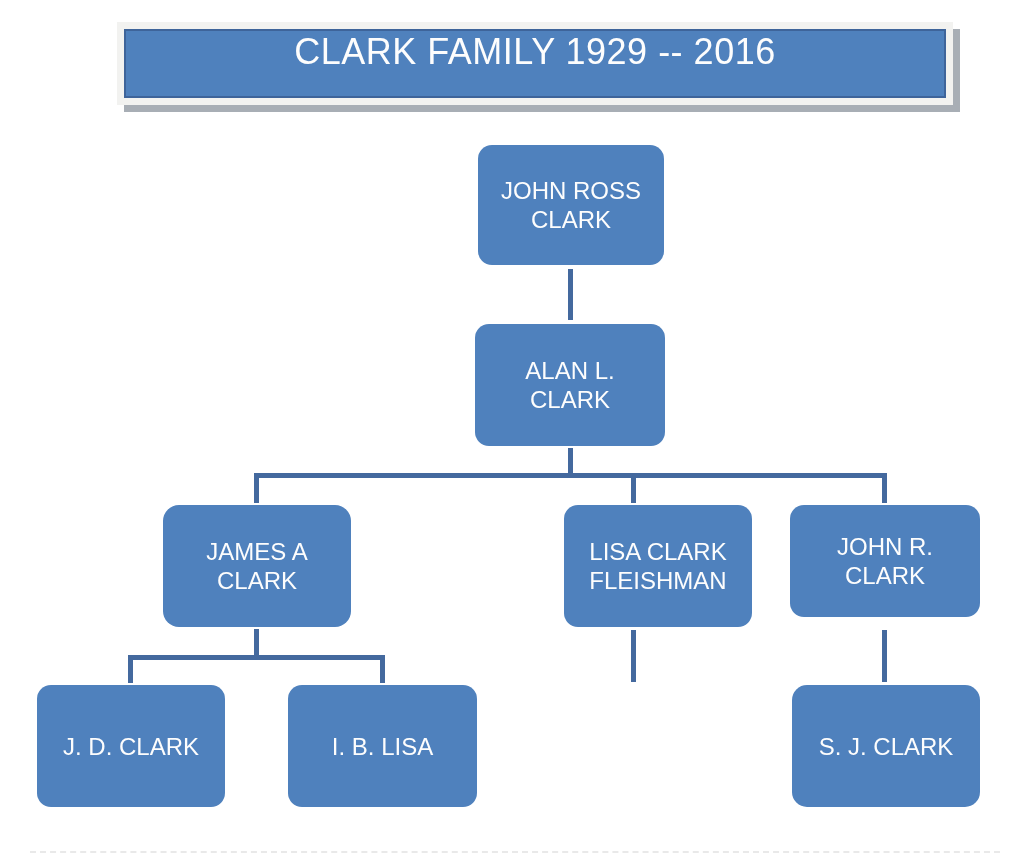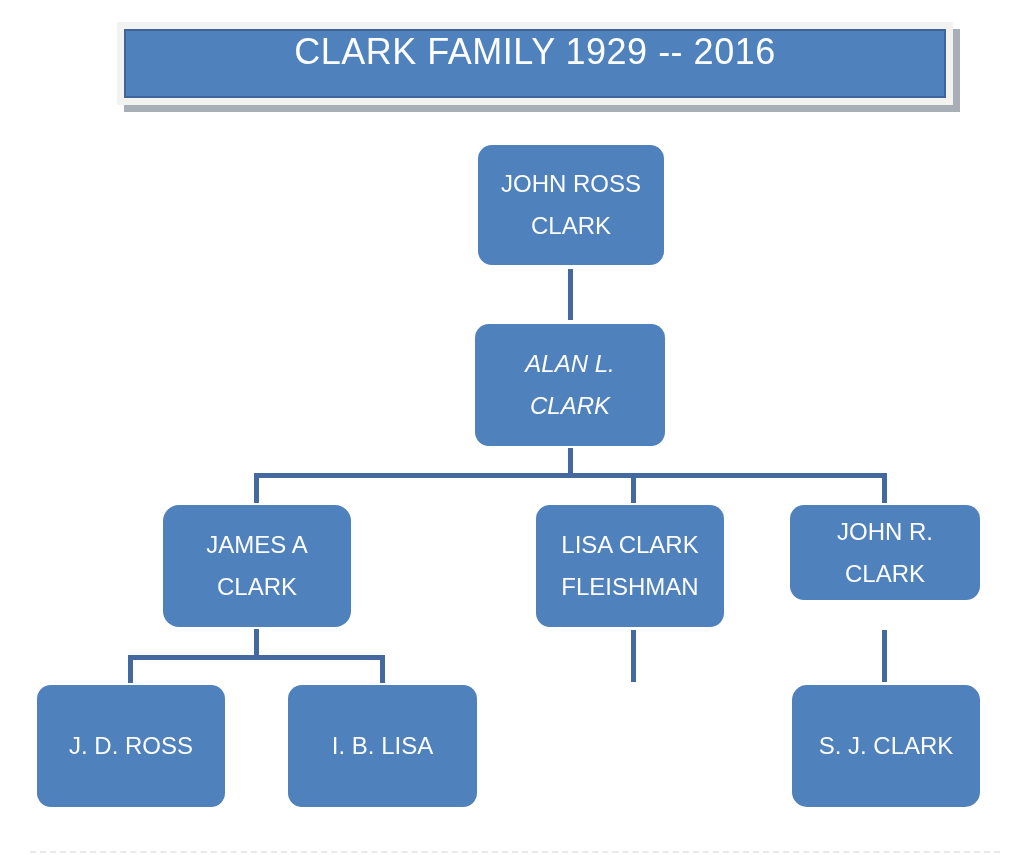--- a/index.html
+++ b/index.html
@@ -61,30 +61,30 @@
     background: var(--node-fill);
     border-radius: 14px;
     display: flex;
     align-items: center;
     justify-content: center;
     text-align: center;
   }
   .node-label {
     color: var(--node-text);
     font-size: 24px;
-    line-height: 42px;
+    line-height: 29px;
     padding: 0 9px;
   }
 
   
   .n-john-ross { left: 478px; top: 145px; width: 186px; height: 120px; }
-  .n-alan      { left: 475px; top: 324px; width: 190px; height: 122px; font-style: italic; }
+  .n-alan      { left: 475px; top: 324px; width: 190px; height: 122px; }
   .n-james     { left: 163px; top: 505px; width: 188px; height: 122px; border-radius: 16px; }
-  .n-lisa      { left: 536px; top: 505px; width: 188px; height: 122px; }
-  .n-john-r    { left: 790px; top: 505px; width: 190px; height: 95px; }
+  .n-lisa      { left: 564px; top: 505px; width: 188px; height: 122px; }
+  .n-john-r    { left: 790px; top: 505px; width: 190px; height: 112px; }
   .n-jd        { left:  37px; top: 685px; width: 188px; height: 122px; }
   .n-ib        { left: 288px; top: 685px; width: 189px; height: 122px; }
   .n-dc        { left: 538px; top: 685px; width: 190px; height: 122px; }
   .n-sj        { left: 792px; top: 685px; width: 188px; height: 122px; border-radius: 15px; }
 
   
   .conn {
     position: absolute;
     background: var(--connector);
   }
@@ -143,21 +143,21 @@
   <div class="node n-james">
     <div class="node-label">JAMES A CLARK</div>
   </div>
   <div class="node n-lisa">
     <div class="node-label">LISA CLARK FLEISHMAN</div>
   </div>
   <div class="node n-john-r">
     <div class="node-label">JOHN R. CLARK</div>
   </div>
   <div class="node n-jd">
-    <div class="node-label">J. D. ROSS</div>
+    <div class="node-label">J. D. CLARK</div>
   </div>
   <div class="node n-ib">
     <div class="node-label">I. B. LISA</div>
   </div>
   <div class="node n-sj">
     <div class="node-label">S. J. CLARK</div>
   </div>
 
   <div class="bottom-rule"></div>
 </div>

